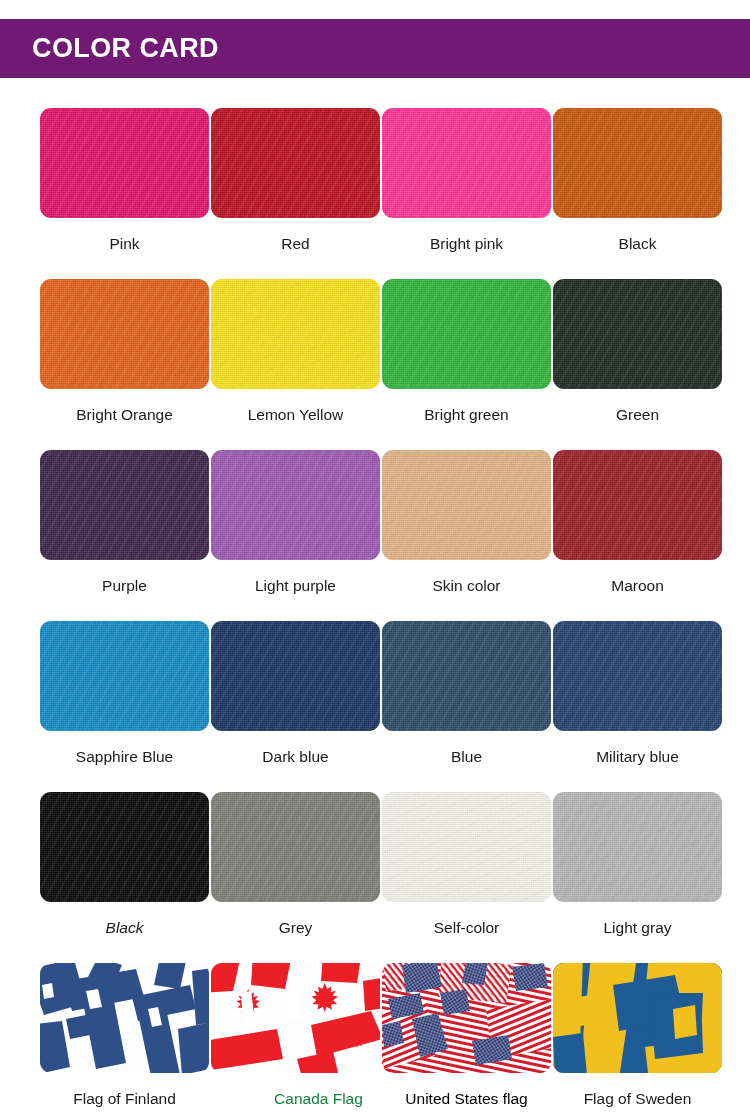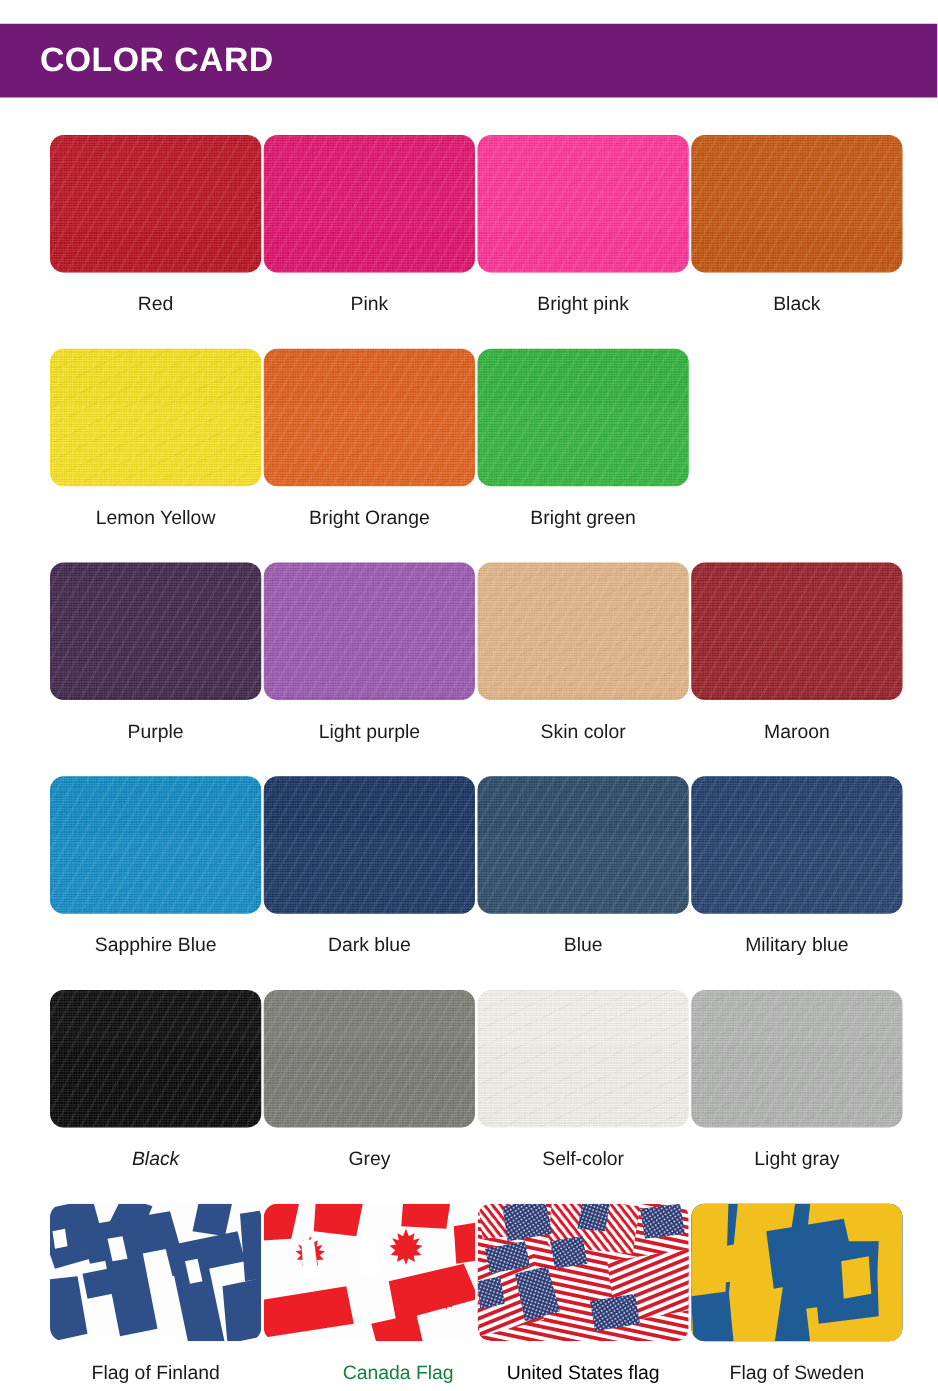--- a/index.html
+++ b/index.html
@@ -120,70 +120,77 @@
 <body style="background: rgb(255, 255, 255);">
 
 <div class="header-bar" style="background: #701a75;">
   <div class="header-title" style="color: rgb(255, 255, 255);">COLOR CARD</div>
 </div>
 
 <div class="swatch-grid">
 
   <div class="swatch-row">
     <div class="swatch-cell">
+      <div class="swatch-chip" id="c0-1" style="background: rgb(224, 19, 108);">
+        <div class="weave"></div>
+        <div class="slub"></div>
+      </div>
+      <div class="swatch-label" style="color: rgb(26, 26, 26);">Pink</div>
+    </div>
+    <div class="swatch-cell">
       <div class="swatch-chip" id="c0-0" style="background: rgb(184, 18, 31);">
         <div class="weave"></div>
         <div class="slub"></div>
       </div>
       <div class="swatch-label" style="color: rgb(26, 26, 26);">Red</div>
     </div>
     <div class="swatch-cell">
-      <div class="swatch-chip" id="c0-1" style="background: rgb(224, 19, 108);">
-        <div class="weave"></div>
-        <div class="slub"></div>
-      </div>
-      <div class="swatch-label" style="color: rgb(26, 26, 26);">Pink</div>
-    </div>
-    <div class="swatch-cell">
       <div class="swatch-chip" id="c0-2" style="background: rgb(253, 49, 150);">
         <div class="weave"></div>
         <div class="slub"></div>
       </div>
       <div class="swatch-label" style="color: rgb(26, 26, 26);">Bright pink</div>
     </div>
     <div class="swatch-cell">
       <div class="swatch-chip" id="c0-3" style="background: rgb(196, 86, 15);">
         <div class="weave"></div>
         <div class="slub"></div>
       </div>
       <div class="swatch-label" style="color: rgb(26, 26, 26);">Black</div>
     </div>
   </div>
 
   <div class="swatch-row">
     <div class="swatch-cell">
+      <div class="swatch-chip" id="c1-0" style="background: rgb(224, 96, 28);">
+        <div class="weave"></div>
+        <div class="slub"></div>
+      </div>
+      <div class="swatch-label" style="color: rgb(26, 26, 26);">Bright Orange</div>
+    </div>
+    <div class="swatch-cell">
       <div class="swatch-chip" id="c1-1" style="background: rgb(246, 224, 31);">
         <div class="weave"></div>
         <div class="slub"></div>
       </div>
       <div class="swatch-label" style="color: rgb(26, 26, 26);">Lemon Yellow</div>
     </div>
     <div class="swatch-cell">
-      <div class="swatch-chip" id="c1-0" style="background: rgb(224, 96, 28);">
-        <div class="weave"></div>
-        <div class="slub"></div>
-      </div>
-      <div class="swatch-label" style="color: rgb(26, 26, 26);">Bright Orange</div>
-    </div>
-    <div class="swatch-cell">
       <div class="swatch-chip" id="c1-2" style="background: rgb(48, 178, 58);">
         <div class="weave"></div>
         <div class="slub"></div>
       </div>
       <div class="swatch-label" style="color: rgb(26, 26, 26);">Bright green</div>
+    </div>
+    <div class="swatch-cell">
+      <div class="swatch-chip" id="c1-3" style="background: rgb(27, 42, 34);">
+        <div class="weave"></div>
+        <div class="slub"></div>
+      </div>
+      <div class="swatch-label" style="color: rgb(26, 26, 26);">Green</div>
     </div>
   </div>
 
   <div class="swatch-row">
     <div class="swatch-cell">
       <div class="swatch-chip" id="c3-0" style="background: rgb(61, 36, 72);">
         <div class="weave"></div>
         <div class="slub"></div>
       </div>
       <div class="swatch-label" style="color: rgb(26, 26, 26);">Purple</div>

